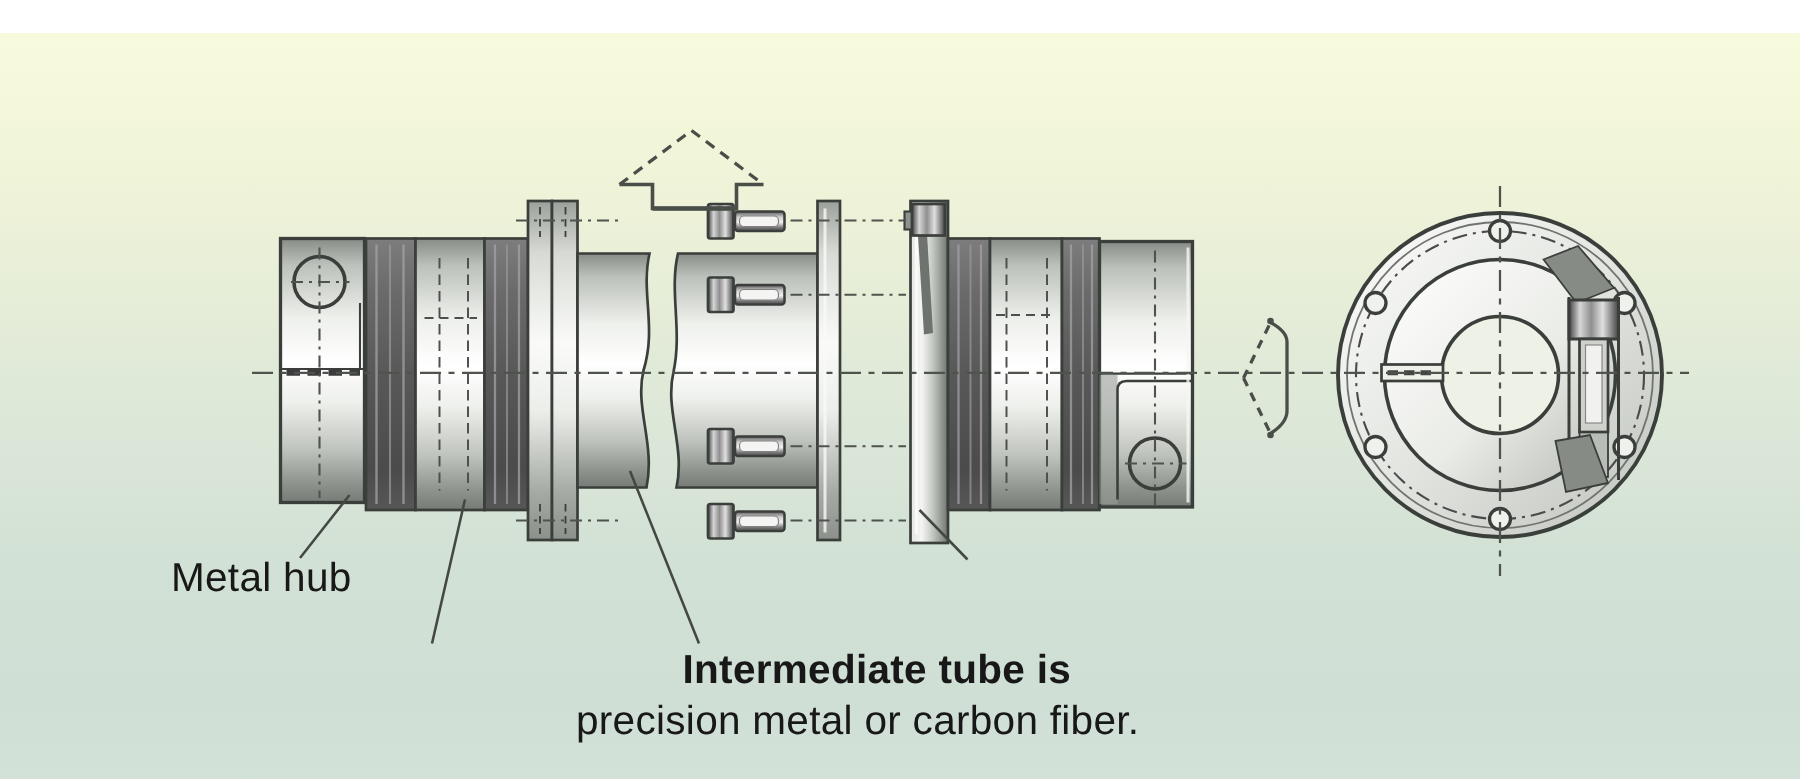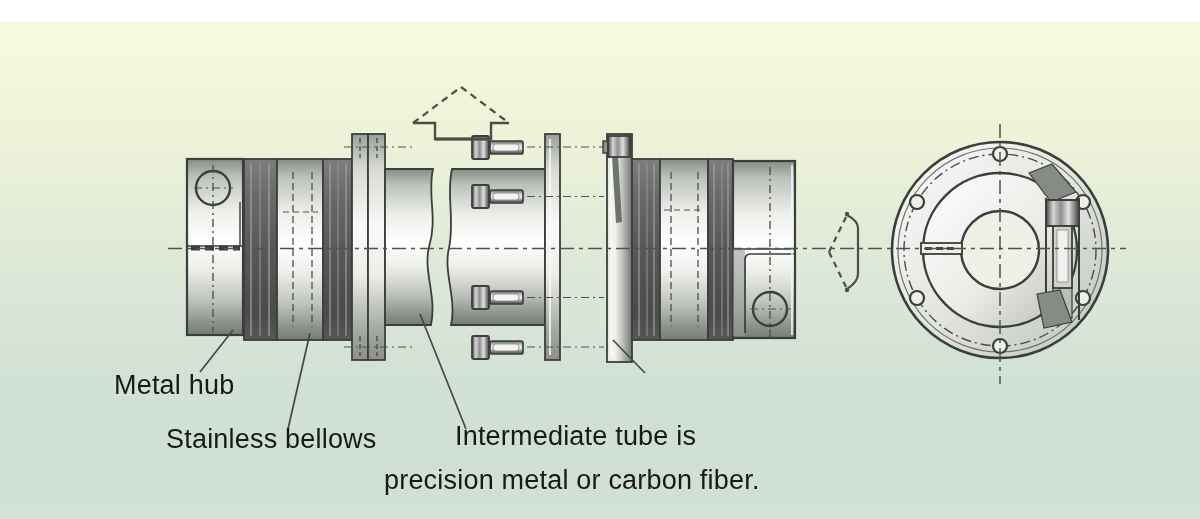--- a/index.html
+++ b/index.html
@@ -262,20 +262,19 @@
   <g stroke="#444843" stroke-width="1.7">
     <line x1="233" y1="308" x2="200" y2="350"></line>
     <line x1="310" y1="311" x2="288" y2="407"></line>
     <line x1="420" y1="292" x2="466" y2="407"></line>
     <line x1="613" y1="318" x2="645" y2="351"></line>
   </g>
 </svg>
 
 <div class="label" style="left:114px; top:349px;">Metal hub</div>
 
-<div class="label" style="left:166px; top:403px;">Stainless bellows</div>
-
-
-<div class="label" style="left:455px; top:400px;">Intermediate tube is</div>
+
+
+<div class="label" style="left:455px; top:410px;font-weight:bold;">Intermediate tube is</div>
 
 <div class="label" style="left:384px; top:444px;">precision metal or carbon fiber.</div>
 
 </div>
 
 </body></html>

